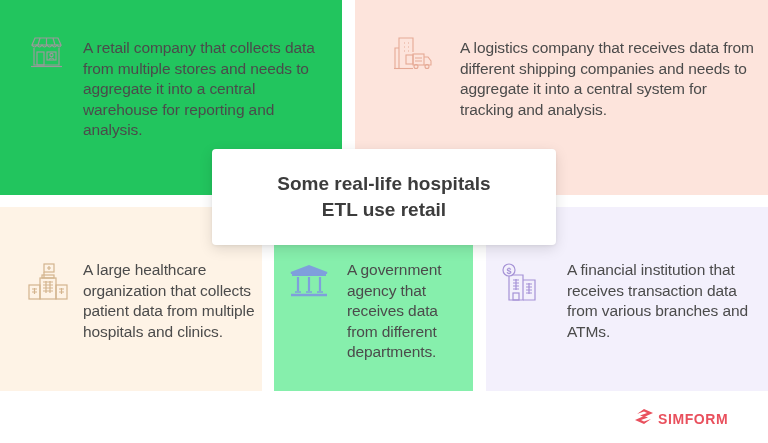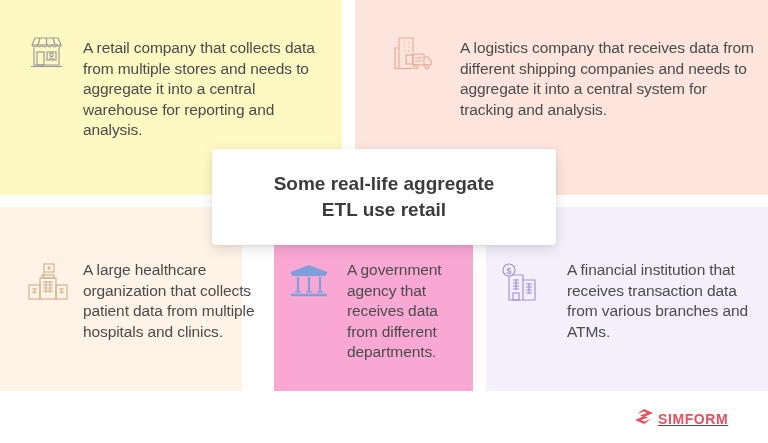--- a/index.html
+++ b/index.html
@@ -1,38 +1,38 @@
 <!DOCTYPE html>
 <html><head>
 <meta charset="utf-8">
 <style>
   * { box-sizing: border-box; margin: 0; padding: 0; }
   html, body { width: 768px; height: 443px; background: #ffffff; overflow: hidden; }
   body { position: relative; font-family: "Liberation Sans", sans-serif; color: #4a4a4a; }
   .panel { position: absolute; }
-  .p-retail { left: 0; top: 0; width: 342px; height: 195px; background: #fef9c3; }
+  .p-retail { left: 0; top: 0; width: 342px; height: 195px; background: #22c55e; }
   .p-logistics { left: 355px; top: 0; width: 413px; height: 195px; background: #fde4dc; padding-left: 28px; }
-  .p-health { left: 0; top: 207px; width: 242px; height: 184px; background: #fef3e6; }
-  .p-gov { left: 274px; top: 207px; width: 199px; height: 184px; background: #f9a8d4; }
+  .p-health { left: 0; top: 207px; width: 262px; height: 184px; background: #fef3e6; }
+  .p-gov { left: 274px; top: 207px; width: 199px; height: 184px; background: #86efac; }
   .p-fin { left: 486px; top: 207px; width: 282px; height: 184px; background: #f3f0fc; }
 
   .icon { position: absolute; }
   .icon svg { display: block; }
   .text { position: absolute; font-size: 15.5px; line-height: 20.5px; color: #4b4b4b; letter-spacing: -0.1px; }
 
   .card {
     position: absolute; left: 212px; top: 149px; width: 344px; height: 96px;
     background: #ffffff; border-radius: 4px;
     box-shadow: 0 4px 14px rgba(0,0,0,0.12), 0 1px 3px rgba(0,0,0,0.06);
     display: flex; align-items: center; justify-content: center; text-align: center;
   }
   .card-title { font-size: 19px; font-weight: bold; line-height: 26px; color: #3c3c3c; }
   .card-title span { display: block; }
 
-  .logo { position: absolute; left: 634px; top: 408px; display: flex; align-items: center; gap: 4px; text-decoration: underline; }
+  .logo { position: absolute; left: 634px; top: 408px; display: flex; align-items: center; gap: 4px; }
   .logo-text { font-size: 14px; font-weight: bold; color: #e9505d; letter-spacing: 0.6px; }
 </style>
 </head>
 <body>
 
 <div class="panel p-retail">
   <div class="icon" style="left:30px;top:36px;">
     <svg width="33" height="33" viewBox="0 0 33 33" fill="none" stroke="#9a9a9a" stroke-width="1.2">
       <path d="M5 2 H28 L31 9 H2 Z"></path>
       <path d="M2 9 Q4.5 13 7 9 Q9.5 13 12 9 Q14.5 13 17 9 Q19.5 13 22 9 Q24.5 13 27 9 Q29.5 13 31 9"></path>
@@ -108,21 +108,21 @@
       <path d="M12 18 H18 M12 21 H18 M12 24 H18 M12 27 H18 M15 17 V28"></path>
       <path d="M25 22 H31 M25 25 H31 M25 28 H31 M25 31 H31 M28 21 V32"></path>
       <rect x="12" y="31" width="6" height="7"></rect>
     </svg>
   </div>
   <div class="text" style="left:81px;top:53px;width:185px;">A financial institution that receives transaction data from various branches and ATMs.</div>
 </div>
 
 <div class="card">
   <div class="card-title">
-    <span>Some real-life aggregate</span>
+    <span>Some real-life hospitals</span>
     <span>ETL use retail</span>
   </div>
 </div>
 
 <div class="logo">
   <span>
     <svg width="20" height="17" viewBox="0 0 20 17">
       <path d="M10 1 L19 5 L10 9 L6 7.5 L13 5 L10 3.6 L3 6 Z" fill="#e9505d"></path>
       <path d="M10 16 L1 12 L10 8 L14 9.5 L7 12 L10 13.4 L17 11 Z" fill="#e9505d"></path>
     </svg>

